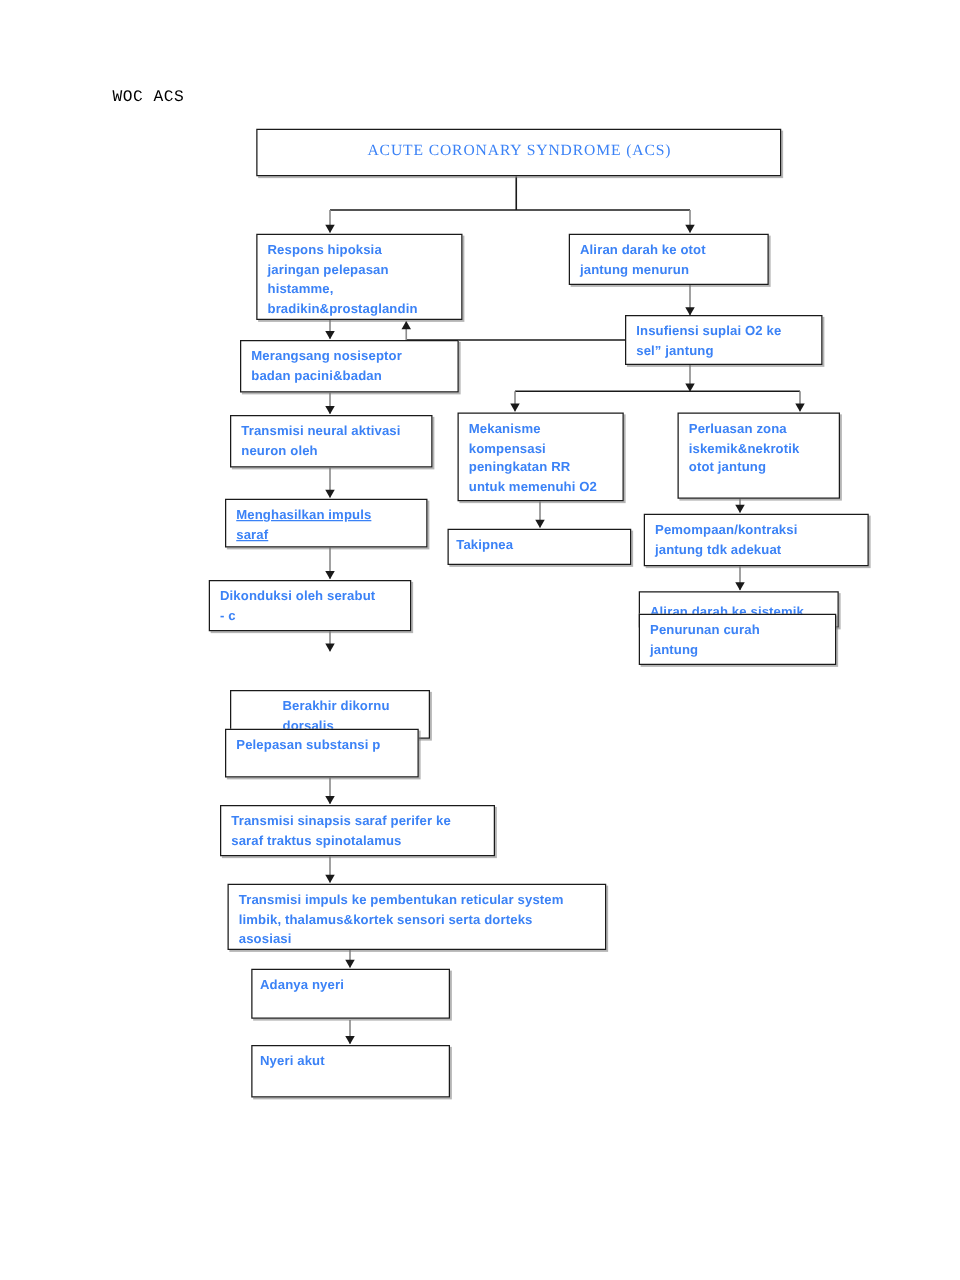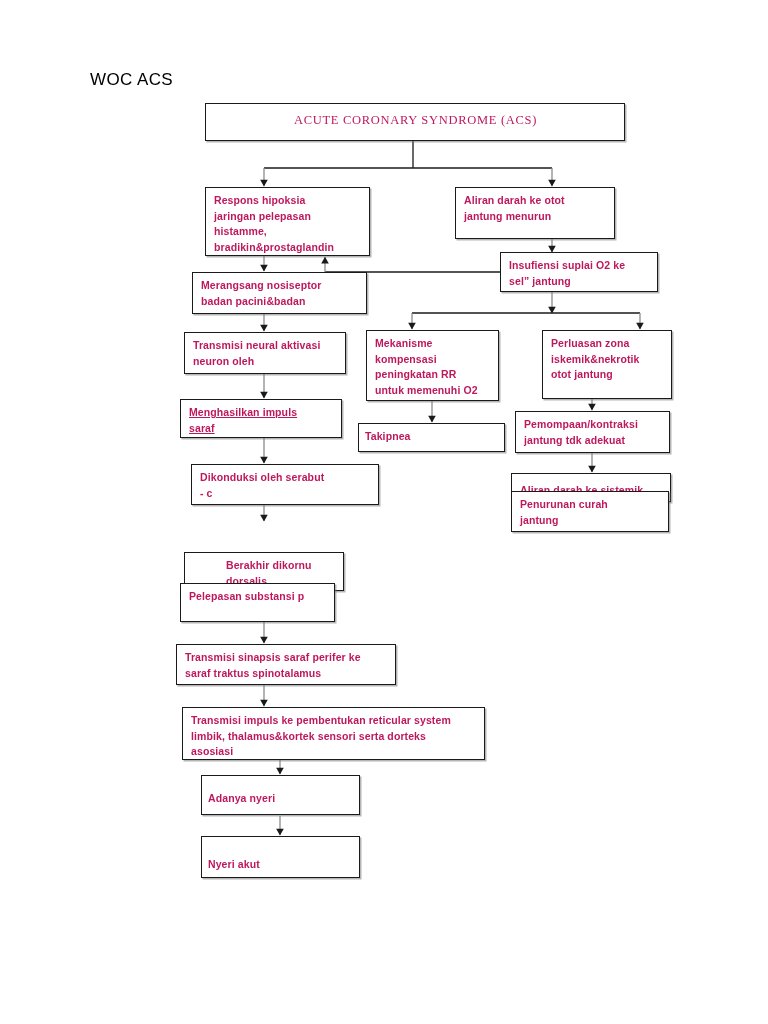--- a/index.html
+++ b/index.html
@@ -24,38 +24,38 @@
     left: 0;
     top: 0;
     width: 768px;
     height: 1024px;
     pointer-events: none;
   }
   .doc-title {
     position: absolute;
     left: 90px;
     top: 70px;
-    font-family: Liberation Sans, sans-serif;
-    font-size: 17px;
+    font-family: Liberation Mono, monospace;
+    font-size: 13px;
     letter-spacing: 0.4px;
     color: #000;
     white-space: nowrap;
   }
   .node {
     position: absolute;
     box-sizing: border-box;
     border: 1.2px solid #1a1a1a;
     background: #ffffff;
     box-shadow: 1.5px 1.5px 0 rgba(120,120,120,0.55);
     font-size: 10.5px;
     line-height: 15.5px;
     font-weight: bold;
     letter-spacing: 0.1px;
     padding: 5px 7px 4px 8px;
-    color: #be185d;
+    color: #3b82f6;
   }
   .node.serif {
     font-family: "Liberation Serif", serif;
     font-weight: normal;
     font-size: 12.5px;
     letter-spacing: 0.7px;
     text-align: center;
     padding-top: 9px;
   }
   .node.center {
@@ -136,21 +136,21 @@
     <span class="txt">ACUTE CORONARY SYNDROME  (ACS)</span>
   </div>
 
   <div class="node" style="left:205px; top:187px; width:165px; height:69px;">
     <span class="txt">Respons hipoksia
 jaringan pelepasan
 histamme,
 bradikin&amp;prostaglandin</span>
   </div>
 
-  <div class="node" style="left:455px; top:187px; width:160px; height:52px;">
+  <div class="node" style="left:455px; top:187px; width:160px; height:41px;">
     <span class="txt">Aliran darah ke otot
 jantung menurun</span>
   </div>
 
   <div class="node" style="left:500px; top:252px; width:158px; height:40px;">
     <span class="txt">Insufiensi suplai O2 ke
 sel” jantung</span>
   </div>
 
   <div class="node" style="left:192px; top:272px; width:175px; height:42px;">
@@ -173,35 +173,35 @@
 
   <div class="node" style="left:184px; top:332px; width:162px; height:42px;">
     <span class="txt">Transmisi neural aktivasi
 neuron oleh</span>
   </div>
 
   <div class="node center" style="left:358px; top:423px; width:147px; height:29px; padding-top:5px;">
     <span class="txt">Takipnea</span>
   </div>
 
-  <div class="node" style="left:515px; top:411px; width:155px; height:42px;">
+  <div class="node" style="left:515px; top:411px; width:180px; height:42px;">
     <span class="txt">Pemompaan/kontraksi
 jantung tdk adekuat</span>
   </div>
 
   <div class="node" style="left:180px; top:399px; width:162px; height:39px;text-decoration:underline;">
     <span class="txt">Menghasilkan impuls
 saraf</span>
   </div>
 
   <div class="node" style="left:511px; top:473px; width:160px; height:29px; padding-top:9px;">
     <span class="txt">Aliran darah ke sistemik</span>
   </div>
 
-  <div class="node" style="left:191px; top:464px; width:188px; height:41px;">
+  <div class="node" style="left:167px; top:464px; width:162px; height:41px;">
     <span class="txt">Dikonduksi oleh serabut
 - c</span>
   </div>
 
   <div class="node" style="left:511px; top:491px; width:158px; height:41px;">
     <span class="txt">Penurunan curah
 jantung</span>
   </div>
 
   <div class="node" style="left:184px; top:552px; width:160px; height:39px;padding-left:41px;">
@@ -217,21 +217,21 @@
     <span class="txt">Transmisi sinapsis saraf perifer ke
 saraf traktus spinotalamus</span>
   </div>
 
   <div class="node" style="left:182px; top:707px; width:303px; height:53px;">
     <span class="txt">Transmisi impuls ke pembentukan reticular system
 limbik, thalamus&amp;kortek sensori serta dorteks
 asosiasi</span>
   </div>
 
-  <div class="node center" style="left:201px; top:775px; width:159px; height:40px; padding-top:15px;">
+  <div class="node center" style="left:201px; top:775px; width:159px; height:40px; padding-top:5px;">
     <span class="txt">Adanya nyeri</span>
   </div>
 
-  <div class="node center" style="left:201px; top:836px; width:159px; height:42px; padding-top:20px;">
+  <div class="node center" style="left:201px; top:836px; width:159px; height:42px; padding-top:5px;">
     <span class="txt">Nyeri akut</span>
   </div>
 
 </div>
 
 </body></html>

